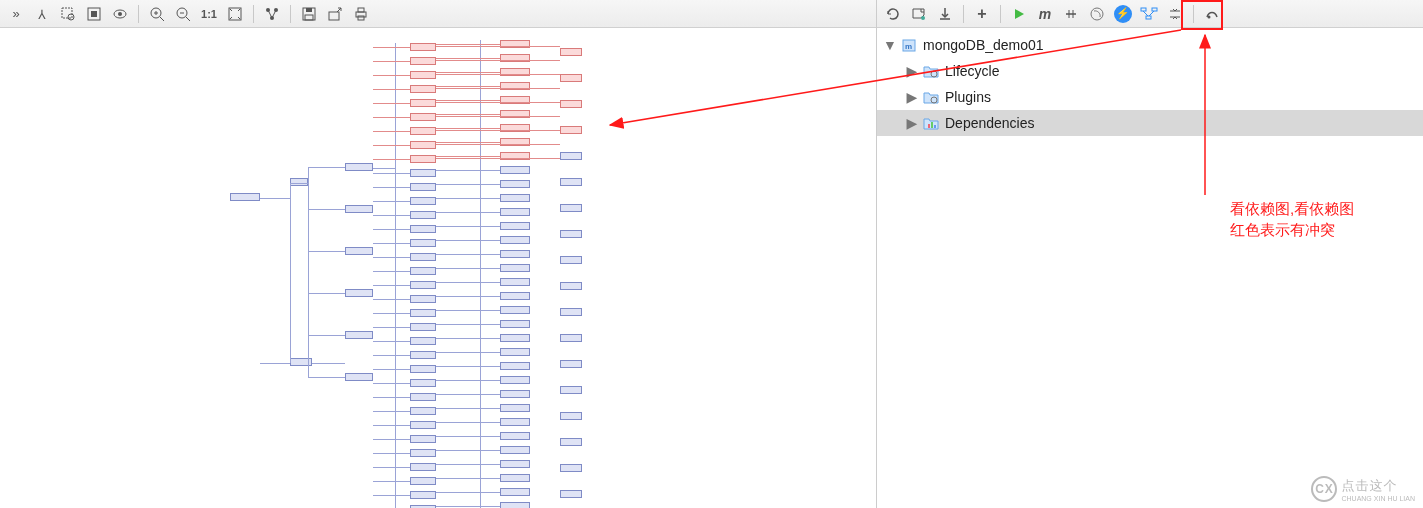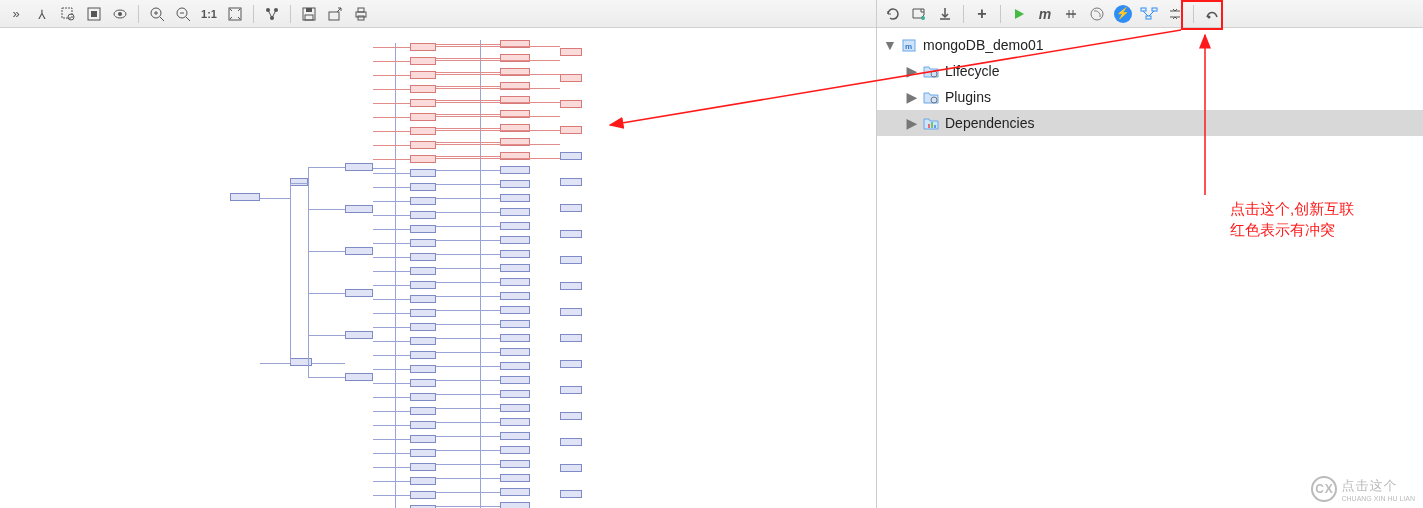--- a/index.html
+++ b/index.html
@@ -561,21 +561,21 @@
       <polygon points="0 0, 10 4, 0 8" fill="#ff1a1a"></polygon>
     </marker>
   </defs>
 
   <line x1="1181" y1="30" x2="610" y2="125" stroke="#ff1a1a" stroke-width="1.5" marker-end="url(#arrowhead)"></line>
 
   <line x1="1205" y1="195" x2="1205" y2="35" stroke="#ff1a1a" stroke-width="1.5" marker-end="url(#arrowhead)"></line>
 </svg>
 
 <div class="anno-text" style="left:1230px; top:198px;">
-  <div>点击这个,创新互联</div>
+  <div>看依赖图,看依赖图</div>
   <div>红色表示有冲突</div>
 </div>
 
 <div class="watermark">
   <div class="wm-ico">CX</div>
   <div>
     <div style="font-size:13px;">点击这个</div>
     <div style="font-size:7px;letter-spacing:0;">CHUANG XIN HU LIAN</div>
   </div>
 </div>

